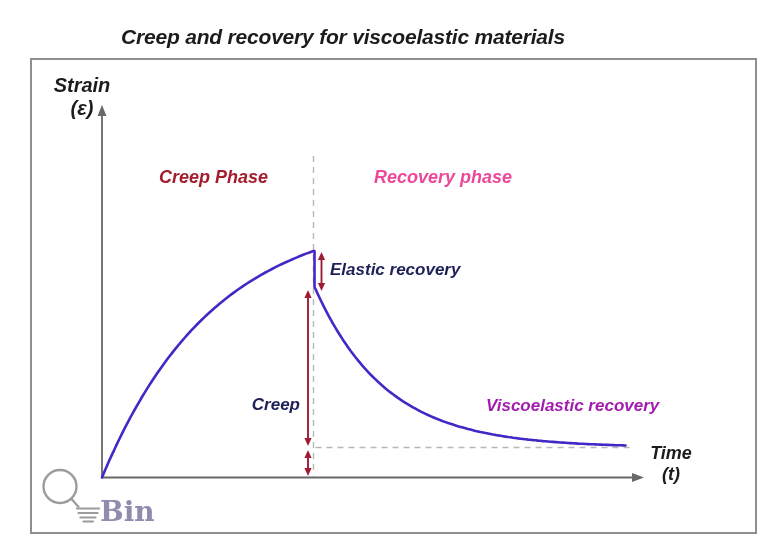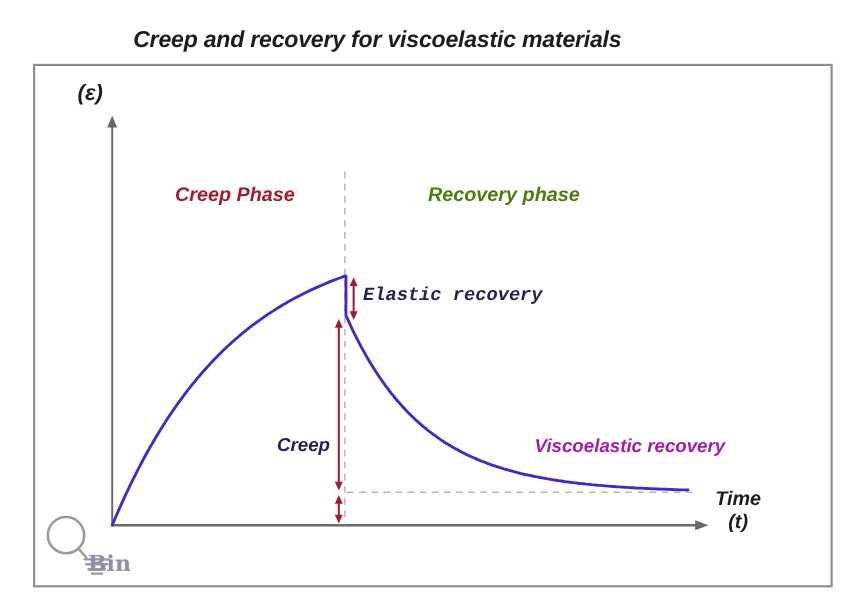--- a/index.html
+++ b/index.html
@@ -33,21 +33,21 @@
   .phase-creep { left: 159px; top: 167px; }
   .phase-recovery { left: 374px; top: 167px; }
   .anno { font-size: 17px; }
   .anno-elastic { left: 330px; top: 260px; }
   .anno-creep { left: 236px; top: 351px; width: 64px; text-align: right; margin-top: 44px; }
   .anno-visco { left: 486px; top: 396px; }
   .anno-perm { left: 317px; top: 452px; }
 
   .logo-text { position: absolute; font-family: "DejaVu Serif", serif; font-weight: bold; white-space: nowrap; }
   .logo-learn { left: 60px; top: 477px; font-size: 28px; line-height: 24px; }
-  .logo-bin { left: 80px; top: 501px; font-size: 20px; line-height: 22px; }
+  .logo-bin { left: 100px; top: 501px; font-size: 28px; line-height: 22px; }
 </style>
 </head>
 <body>
 
 <div id="stage">
 
   <div class="chart-title" style="color: rgb(28, 28, 28);">Creep and recovery for viscoelastic materials</div>
 
   <div class="plot-frame" style="border-color: rgb(143, 143, 143);"></div>
 
@@ -86,30 +86,31 @@
         <circle cx="60" cy="486.5" r="16.5" fill="none" stroke="#9b9b9b" stroke-width="2.4"></circle>
         <path d="M 71.5 499 L 79 507.5" fill="none" stroke="#9b9b9b" stroke-width="2.2"></path>
         <line x1="77" y1="508.5" x2="99" y2="508.5" stroke="#9b9b9b" stroke-width="2.2" stroke-linecap="round"></line>
         <line x1="78.5" y1="513" x2="97.5" y2="513" stroke="#9b9b9b" stroke-width="2.2" stroke-linecap="round"></line>
         <line x1="80.5" y1="517.5" x2="95.5" y2="517.5" stroke="#9b9b9b" stroke-width="2.2" stroke-linecap="round"></line>
         <line x1="83.5" y1="521.5" x2="93" y2="521.5" stroke="#9b9b9b" stroke-width="2.2" stroke-linecap="round"></line>
       </g>
   </svg>
 
   <div class="lbl axis-label y-axis-label" style="color: rgb(28, 28, 28);">
+    <div>Strain</div>
     <div>(ε)</div>
   </div>
 
   <div class="lbl axis-label x-axis-label" style="color: rgb(28, 28, 28);">
     <div>Time</div>
     <div>(t)</div>
   </div>
 
   <div class="lbl phase phase-creep" style="color: rgb(163, 29, 45);">Creep Phase</div>
-  <div class="lbl phase phase-recovery" style="color: #4d7c0f; margin-left: 15px;">Recovery phase</div>
+  <div class="lbl phase phase-recovery" style="color: #ec4899;">Recovery phase</div>
 
-  <div class="lbl anno anno-elastic" style="color: rgb(30, 33, 88); font-family: Liberation Mono, monospace;">Elastic recovery</div>
+  <div class="lbl anno anno-elastic" style="color: rgb(30, 33, 88);">Elastic recovery</div>
   <div class="lbl anno anno-creep" style="color: rgb(30, 33, 88);">Creep</div>
   <div class="lbl anno anno-visco" style="color: #a21caf;">Viscoelastic recovery</div>
 
   <div class="logo-text logo-bin" style="color: rgb(145, 139, 174);">Bin</div>
 
 </div>
 
 </body></html>

